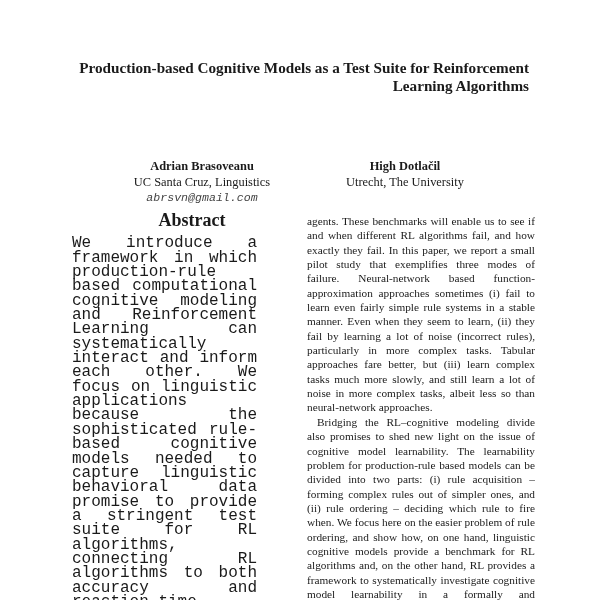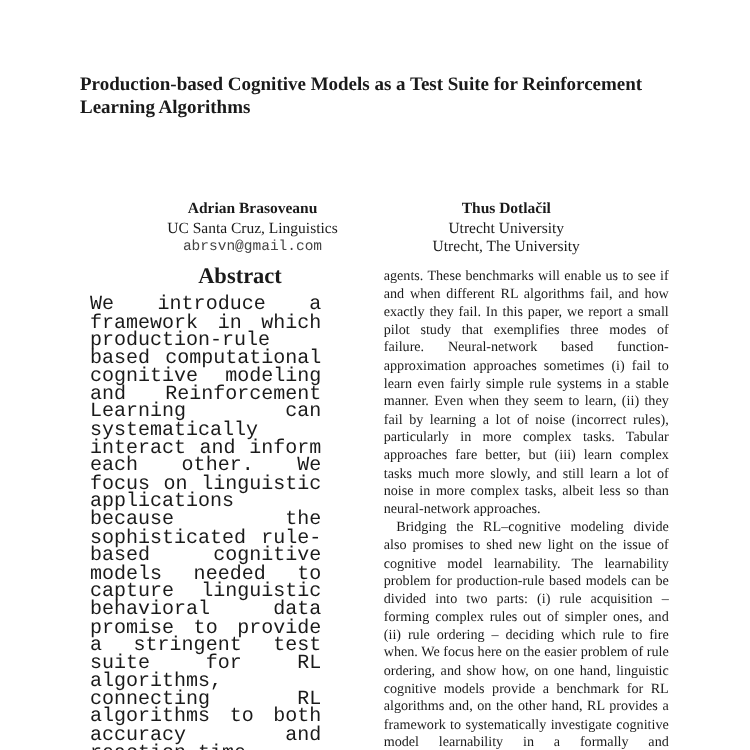--- a/index.html
+++ b/index.html
@@ -2,29 +2,29 @@
 <html><head>
 <meta charset="utf-8">
 <style>
   html, body { margin: 0; padding: 0; background: #ffffff; }
   body {
     width: 600px; height: 600px; overflow: hidden; position: relative;
     font-family: "Liberation Serif", "DejaVu Serif", serif;
     color: #1a1a1a;
   }
   .title {
-    position: absolute; left: 64px; top: 59px; width: 480px;
-    text-align: left; font-weight: bold; font-size: 15.2px; line-height: 18px;
+    position: absolute; left: 49px; top: 59px; width: 480px;
+    text-align: right; font-weight: bold; font-size: 15.2px; line-height: 18px;
   }
   .authors { position: absolute; top: 114px; left: 0; width: 600px; }
   .author {
     position: absolute; text-align: center; font-size: 12.4px; line-height: 15.5px; margin-top: 45px;
   }
   .author .name { font-weight: bold; }
-  .author .email { font-family: "Liberation Mono", "DejaVu Sans Mono", monospace; font-size: 11.6px; color: #444; }
+  .author .email { font-family: "Liberation Mono", "DejaVu Sans Mono", monospace; font-size: 11.6px; color: #444; font-style: italic; }
   .a1 { left: 92px; width: 220px; }
   .a2 { left: 300px; width: 210px; }
 
   .col { position: absolute; font-size: 11.3px; line-height: 14.35px; }
   .col p { margin: 0; }
   .left-col { left: 72px; top: 213px; width: 218px; }
   .right-col { left: 307px; top: 214px; width: 228px; }
 
   .abstract-heading {
     text-align: center; font-weight: bold; font-size: 18px; margin: 0 0 9px 0;
@@ -46,22 +46,21 @@
 
 <div class="title">Production-based Cognitive Models as a Test Suite for Reinforcement Learning Algorithms</div>
 
 <div class="authors">
   <div class="author a1">
     <div class="name">Adrian Brasoveanu</div>
     <div>UC Santa Cruz, Linguistics</div>
     <div class="email">abrsvn@gmail.com</div>
   </div>
   <div class="author a2">
-    <div class="name">Thus Dotlačil</div>
-    <div>Utrecht University</div>
+    <div class="name">High Dotlačil</div>
     <div>Utrecht, The University</div>
   </div>
 </div>
 
 <div class="col left-col">
   <div class="abstract-heading">Abstract</div>
   <p class="abstract-body">We introduce a framework in which production-rule based computational cognitive modeling and Reinforcement Learning can systematically interact and inform each other. We focus on linguistic applications because the sophisticated rule-based cognitive models needed to capture linguistic behavioral data promise to provide a stringent test suite for RL algorithms, connecting RL algorithms to both accuracy and reaction-time experimental data. Thus, we open a path towards assembling an experimentally rigorous and cognitively realistic benchmark for RL algorithms. We extend our previous work on lexical decision tasks and tabular RL algorithms (Brasoveanu and Dotlačil, 2020b) with a discussion of neural-network based approaches, and a discussion of how parsing can be formalized as an RL problem.</p>
   <div class="section-heading">
     <span class="num">1</span>
     <span>

